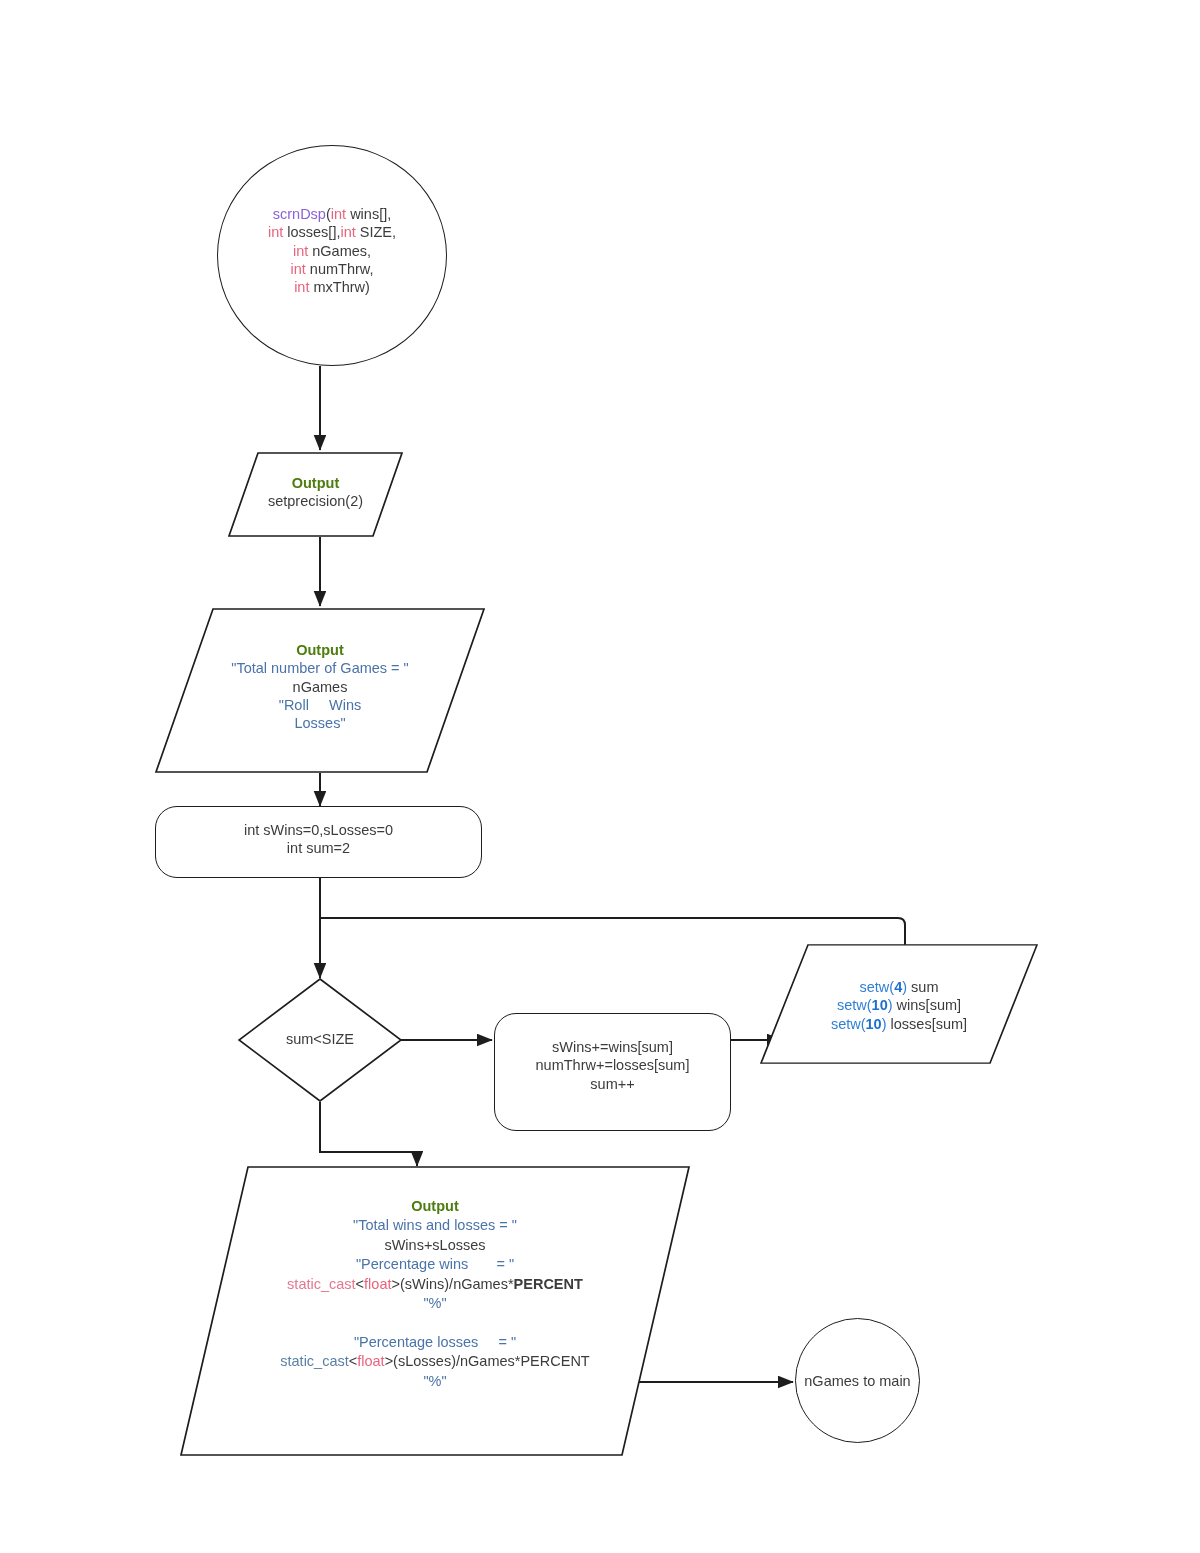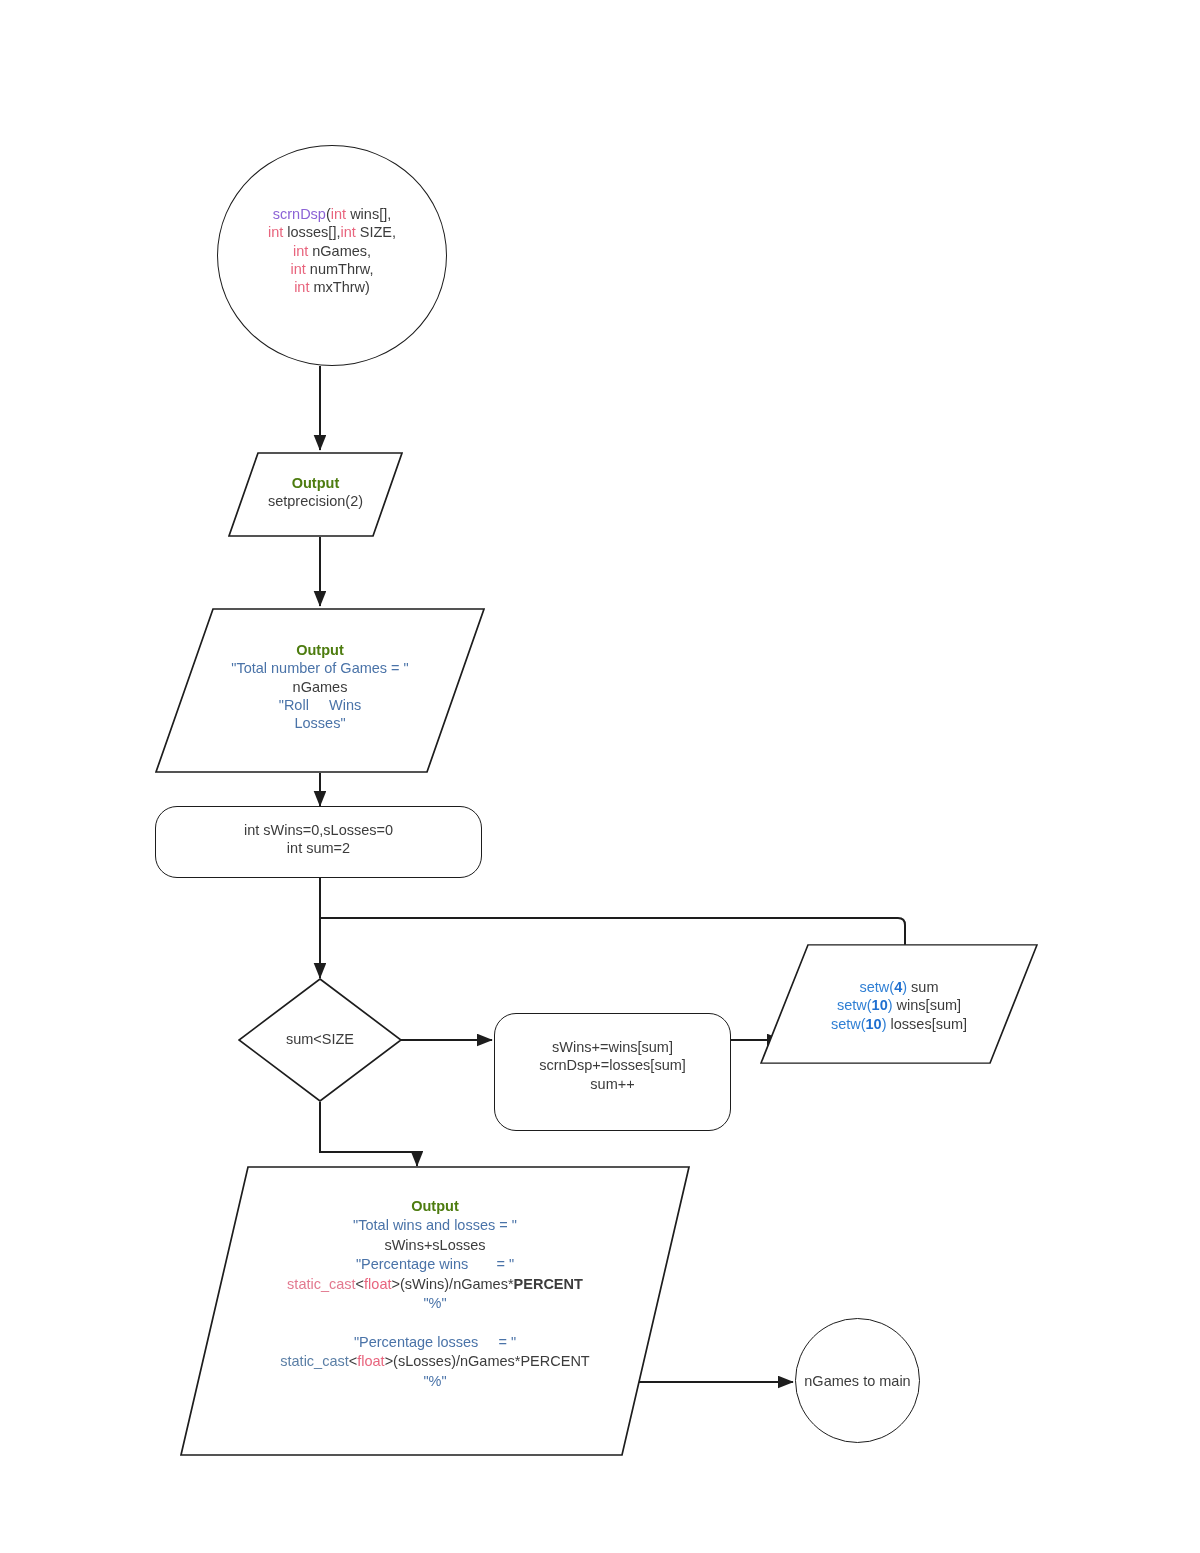--- a/index.html
+++ b/index.html
@@ -148,21 +148,21 @@
 
   <div class="node" style="left:238px; top:978px; width:164px; height:124px;">
     <svg class="diamond-svg" viewBox="0 0 164 124" preserveAspectRatio="none">
       <polygon points="82,1 163,62 82,123 1,62"></polygon>
     </svg>
     <div class="node-label" style="top:52px; font-size:14.5px;"><div><span class="plain">sum&lt;SIZE</span></div></div>
   </div>
 
   <div class="node" style="left:494px; top:981px; width:237px; height:118px;margin-top:32px;">
     <div class="rrect-shape"></div>
-    <div class="node-label" style="top:25px; font-size:14.5px;"><div><span class="plain">sWins+=wins[sum]</span></div><div><span class="plain">scrnDsp+=losses[sum]</span></div><div><span class="plain">sum++</span></div></div>
+    <div class="node-label" style="top:25px; font-size:14.5px;"><div><span class="plain">sWins+=wins[sum]</span></div><div><span class="plain">numThrw+=losses[sum]</span></div><div><span class="plain">sum++</span></div></div>
   </div>
 
   <div class="node" style="left:760px; top:931px; width:278px; height:120px;margin-top:13px;">
     <svg class="para-svg" viewBox="0 0 278 138" preserveAspectRatio="none">
       <polygon points="48,1 277,1 230,137 1,137"></polygon>
     </svg>
     <div class="node-label" style="top:34px; font-size:14.5px;"><div><span class="blu">setw</span><span class="blu">(</span><span class="blub">4</span><span class="blu">)</span><span class="plain"> sum</span></div><div><span class="blu">setw</span><span class="blu">(</span><span class="blub">10</span><span class="blu">)</span><span class="plain"> wins[sum]</span></div><div><span class="blu">setw</span><span class="blu">(</span><span class="blub">10</span><span class="blu">)</span><span class="plain"> losses[sum]</span></div></div>
   </div>
 
   <div class="node" style="left:180px; top:1166px; width:510px; height:290px;">

